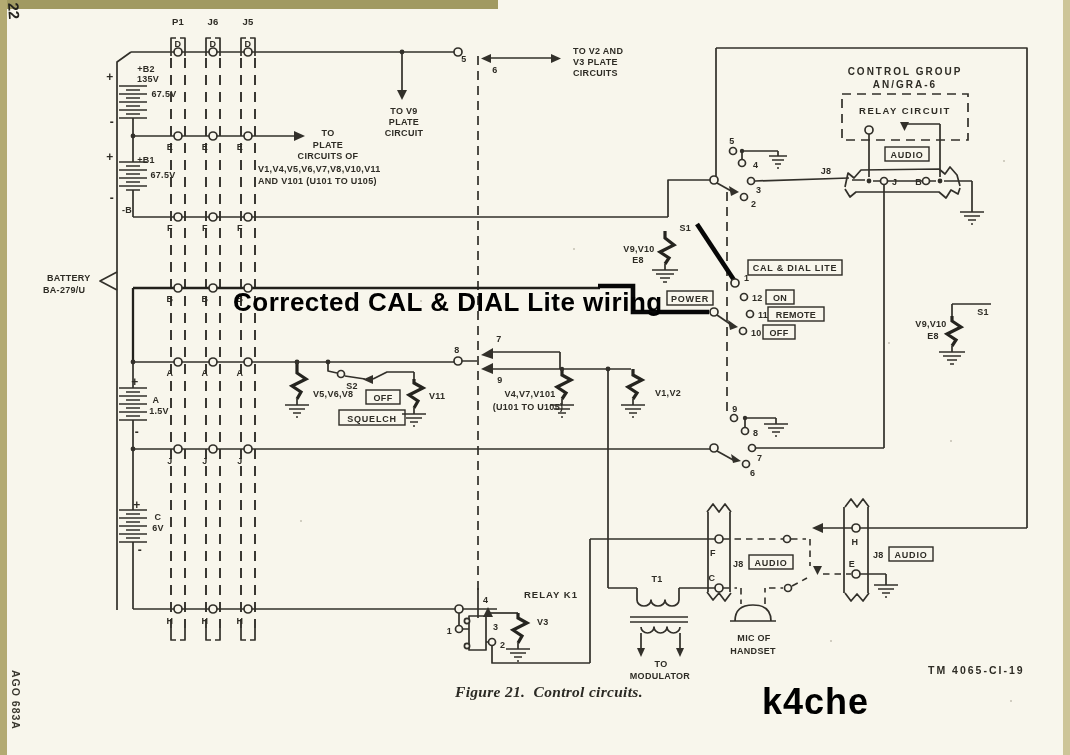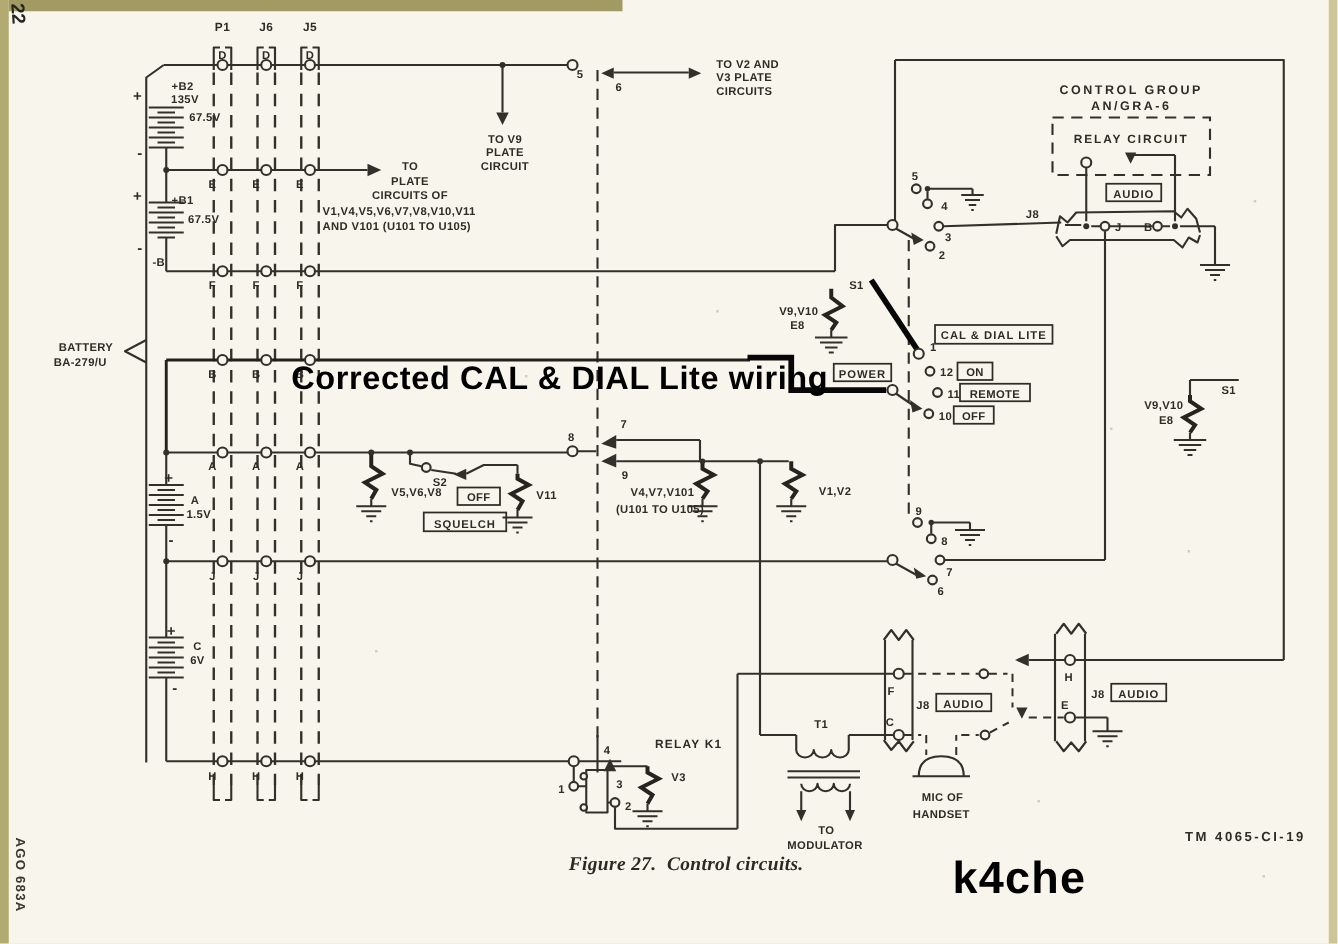--- a/index.html
+++ b/index.html
@@ -16,21 +16,21 @@
   .contact{fill:#f8f6ec;stroke:#32302a;stroke-width:1.7;}
   .dot{fill:#32302a;stroke:none;}
   .fillink{fill:#32302a;stroke:none;}
   .lbl{fill:#2e2c25;font-family:"Liberation Sans",sans-serif;}
   .lblbox{fill:none;stroke:#2e2c25;stroke-width:1.4;}
   .overlay-text{position:absolute;color:#000;font-weight:700;white-space:pre;}
   #annotation{left:233px;top:250px;font-size:26px;letter-spacing:.5px;margin-top:37px;}
   #watermark{left:762px;top:681px;font-size:36px;letter-spacing:1px;}
   #caption{left:455px;top:683px;font-family:"Liberation Serif",serif;font-style:italic;
            font-weight:700;font-size:15.5px;color:#2b2a24;letter-spacing:.3px;}
-  #tm-number{left:928px;top:664px;font-size:10.5px;font-weight:700;letter-spacing:2px;color:#2e2c25;margin-left:20px;}
+  #tm-number{left:928px;top:664px;font-size:10.5px;font-weight:700;letter-spacing:2px;color:#2e2c25;}
   #page-number{left:22px;top:2px;font-size:15px;font-weight:700;color:#24231e;
                transform:rotate(86deg);transform-origin:left top;}
   #ago-code{left:22px;top:670px;font-size:10.5px;font-weight:700;color:#3a382f;
             transform:rotate(90deg);transform-origin:left top;letter-spacing:1px;}
 </style>
 </head>
 <body>
 
 <div id="scan">
 
@@ -444,16 +444,16 @@
       <rect x="950" y="440" width="2" height="2"></rect>
         <rect x="300" y="520" width="2" height="2"></rect>
       <rect x="830" y="640" width="2" height="2"></rect>
         <rect x="1010" y="700" width="2" height="2"></rect>
     </g>
   </svg>
 
   <div id="page-number" class="overlay-text">22</div>
   <div id="ago-code" class="overlay-text">AGO 683A</div>
   <div id="annotation" class="overlay-text">Corrected CAL &amp; DIAL Lite wiring</div>
-  <div id="caption" class="overlay-text">Figure 27.  Control circuits.</div>
+  <div id="caption" class="overlay-text">Figure 21.  Control circuits.</div>
   <div id="tm-number" class="overlay-text">TM 4065-CI-19</div>
   <div id="watermark" class="overlay-text">k4che</div>
 </div>
 
 </body></html>

